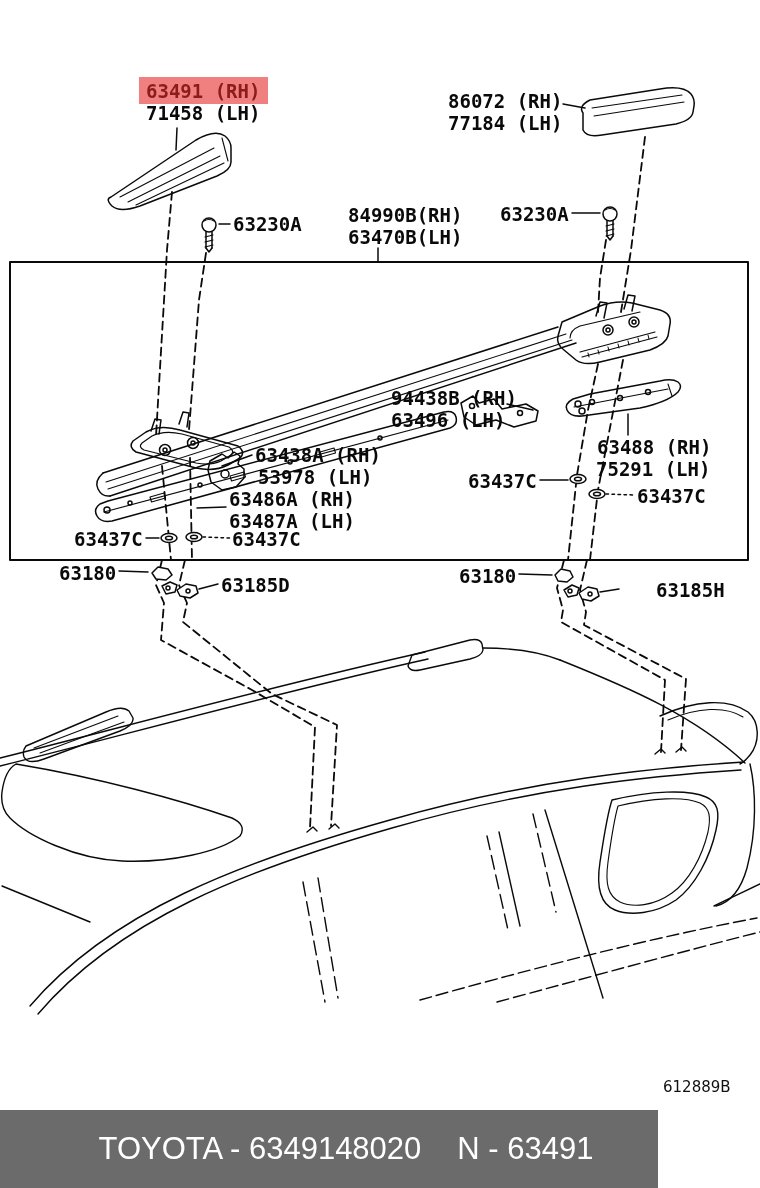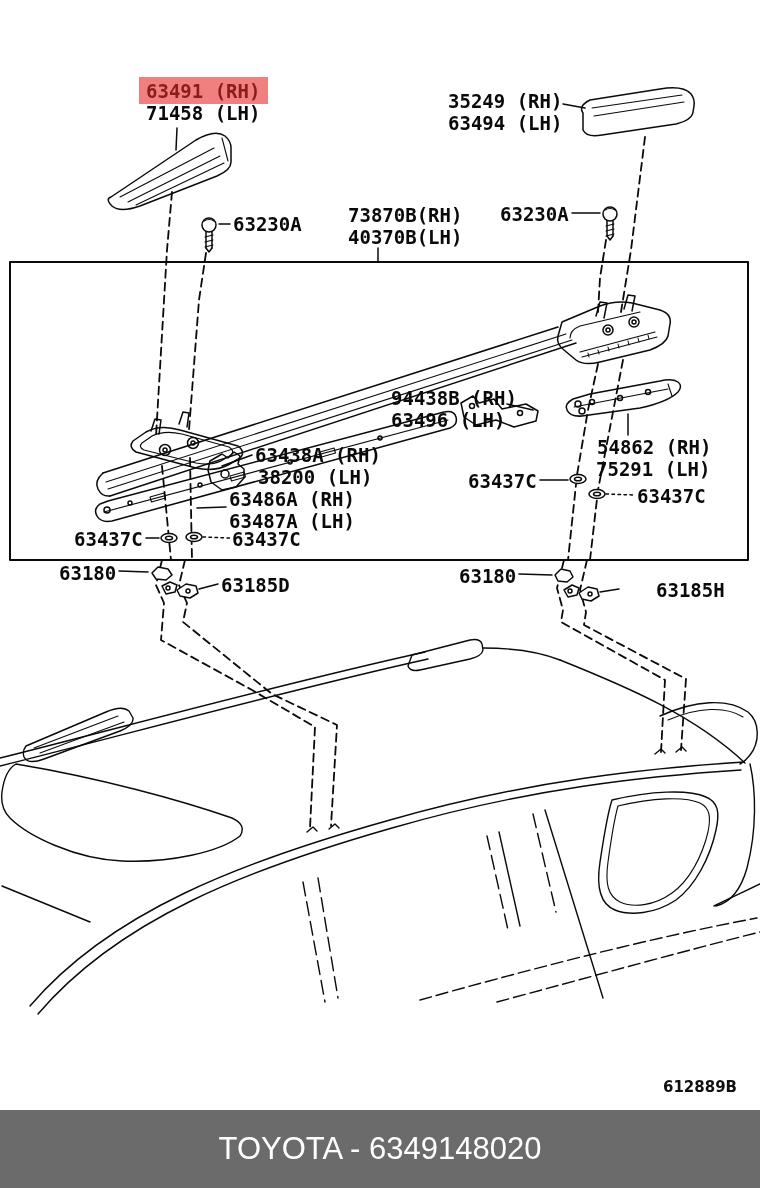--- a/index.html
+++ b/index.html
@@ -10,26 +10,26 @@
   #art{position:absolute;left:0;top:0;width:760px;height:1188px;}
   .lbl{
     position:absolute;font-family:"DejaVu Sans Mono",monospace;font-weight:bold;
     font-size:19px;line-height:22px;color:#0a0a0a;white-space:nowrap;letter-spacing:0;
   }
   .lbl.hl{
     background:#f08080;color:#8b1c1c;padding:3px 8px 2px 7px;
   }
   .diagcode{
     position:absolute;left:663px;top:1078px;font-family:"DejaVu Sans",sans-serif;
-    font-weight:bold;font-size:15px;color:#111;letter-spacing:0;
+    font-weight:normal;font-size:15px;color:#111;letter-spacing:0;
   }
   #footerbar{
-    position:absolute;left:0;top:1110px;width:760px;height:78px;background:#6b6b6b;
+    position:absolute;left:0;top:1110px;width:624px;height:78px;background:#6b6b6b;
     display:flex;align-items:center;justify-content:center;gap:36px;
-    font-family:"Liberation Sans",sans-serif;color:#ffffff;font-size:31px;font-weight:400;
+    font-family:"Liberation Sans",sans-serif;color:#ffffff;font-size:31px;font-weight:400;padding-left:34px;
   }
   svg path,svg line,svg polyline,svg rect,svg circle,svg ellipse{vector-effect:non-scaling-stroke;}
 </style>
 </head>
 <body>
 
 <div id="stage">
 
   <svg id="art" viewBox="0 0 760 1188" xmlns="http://www.w3.org/2000/svg" fill="none" stroke="#0a0a0a" stroke-width="1.5" stroke-linecap="round" stroke-linejoin="round">
 
@@ -236,50 +236,51 @@
       <path d="M307,832 L313,827 L317,831"></path>
       <path d="M329,829 L335,824 L339,828"></path>
       <path d="M655,754 L661,749 L665,753"></path>
       <path d="M676,752 L682,747 L686,751"></path>
     </g>
   </svg>
 
   <div class="lbl hl" style="left:139px;top:77px">63491 (RH)</div>
   <div class="lbl" style="left:146px;top:102px">71458 (LH)</div>
 
-  <div class="lbl" style="left:448px;top:90px">35249 (RH)</div>
-  <div class="lbl" style="left:448px;top:112px">63494 (LH)</div>
+  <div class="lbl" style="left:448px;top:90px">86072 (RH)</div>
+  <div class="lbl" style="left:448px;top:112px">77184 (LH)</div>
 
   <div class="lbl" style="left:233px;top:213px">63230A</div>
   <div class="lbl" style="left:500px;top:203px">63230A</div>
 
-  <div class="lbl" style="left:348px;top:204px">73870B(RH)</div>
-  <div class="lbl" style="left:348px;top:226px">40370B(LH)</div>
+  <div class="lbl" style="left:348px;top:204px">84990B(RH)</div>
+  <div class="lbl" style="left:348px;top:226px">63470B(LH)</div>
 
   <div class="lbl" style="left:391px;top:387px">94438B (RH)</div>
   <div class="lbl" style="left:391px;top:409px">63496 (LH)</div>
 
   <div class="lbl" style="left:255px;top:444px">63438A (RH)</div>
-  <div class="lbl" style="left:258px;top:466px">38200 (LH)</div>
+  <div class="lbl" style="left:258px;top:466px">53978 (LH)</div>
 
   <div class="lbl" style="left:229px;top:488px">63486A (RH)</div>
   <div class="lbl" style="left:229px;top:510px">63487A (LH)</div>
 
-  <div class="lbl" style="left:597px;top:436px">54862 (RH)</div>
+  <div class="lbl" style="left:597px;top:436px">63488 (RH)</div>
   <div class="lbl" style="left:596px;top:458px">75291 (LH)</div>
 
   <div class="lbl" style="left:74px;top:528px">63437C</div>
   <div class="lbl" style="left:232px;top:528px">63437C</div>
   <div class="lbl" style="left:468px;top:470px">63437C</div>
   <div class="lbl" style="left:637px;top:485px">63437C</div>
 
   <div class="lbl" style="left:59px;top:562px">63180</div>
   <div class="lbl" style="left:221px;top:574px">63185D</div>
   <div class="lbl" style="left:459px;top:565px">63180</div>
   <div class="lbl" style="left:656px;top:579px">63185H</div>
 
   <div class="diagcode">612889B</div>
 
   <div id="footerbar">
     <span>TOYOTA - 6349148020</span>
+    <span>N - 63491</span>
   </div>
 
 </div>
 
 </body></html>

